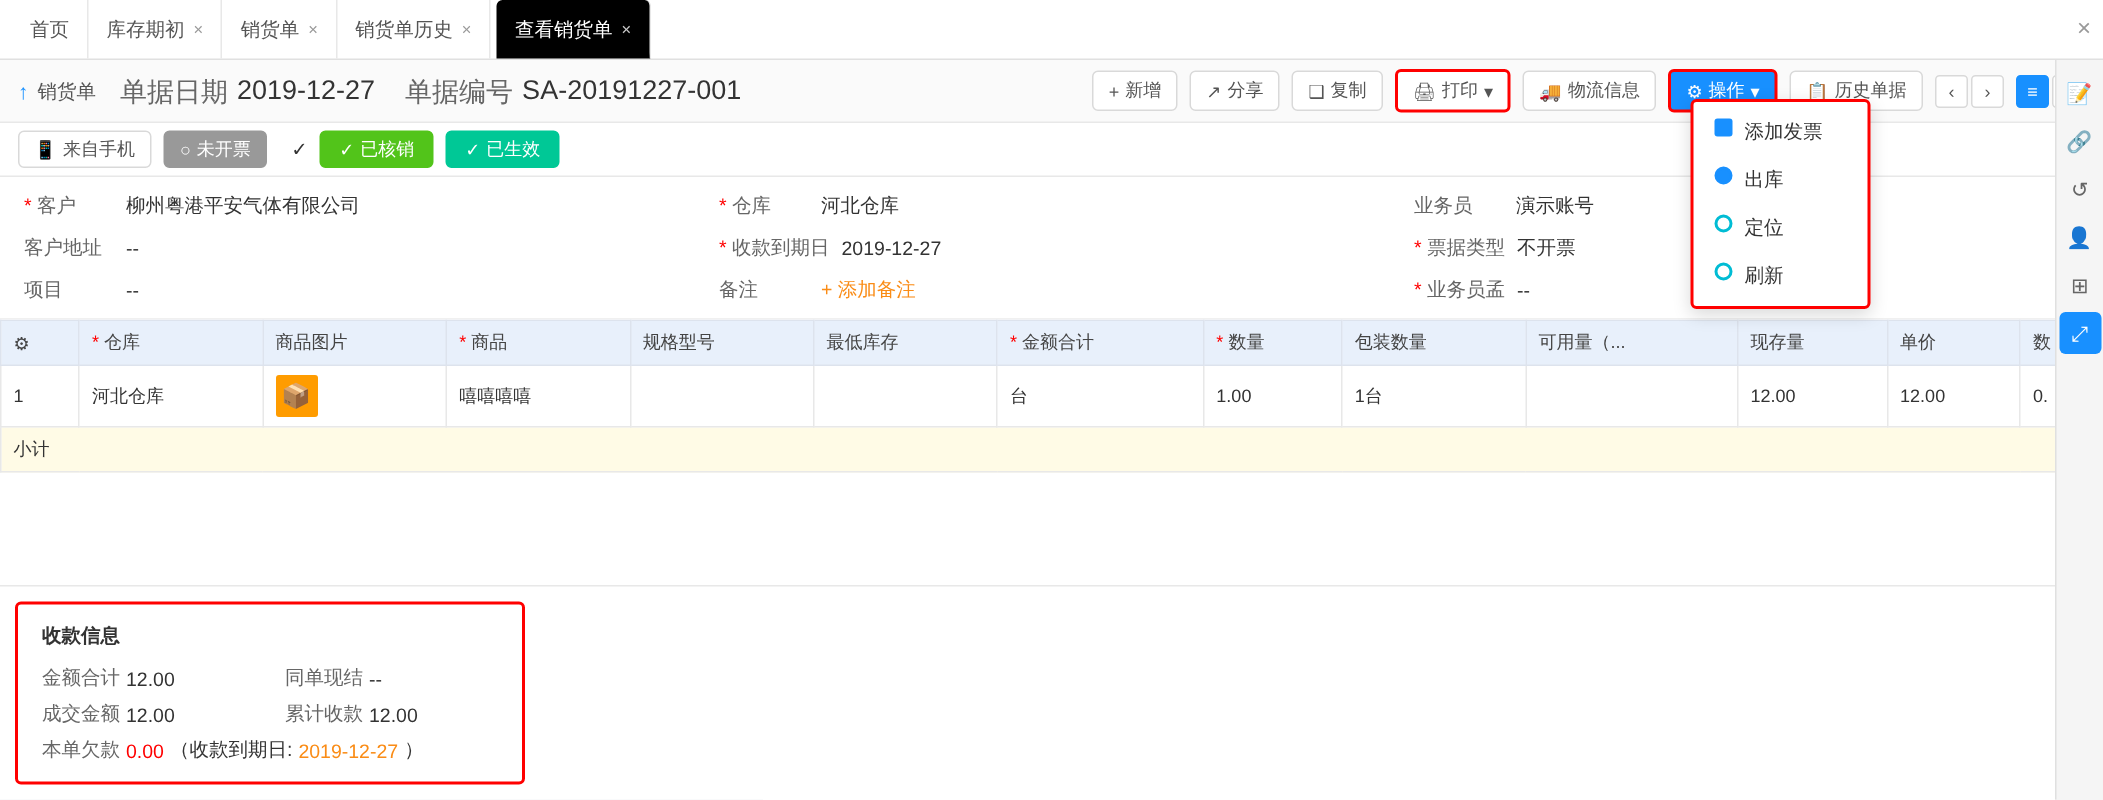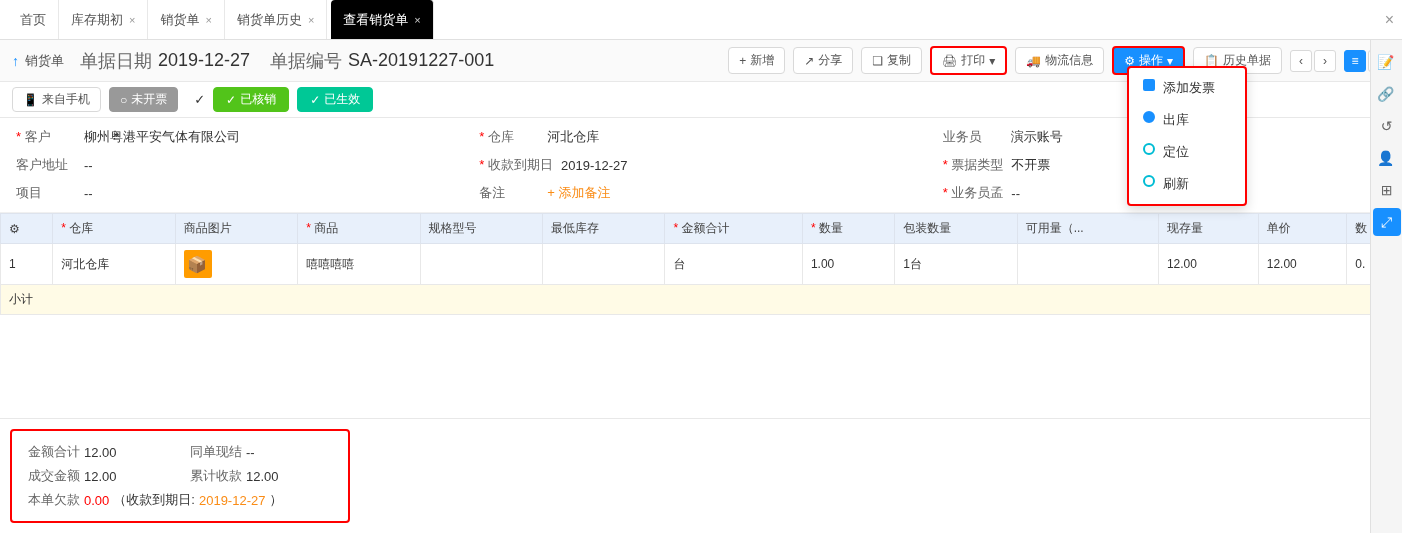--- a/index.html
+++ b/index.html
@@ -348,20 +348,21 @@
         </tr>
         <tr class="subtotal-row">
           <td colspan="13">小计</td>
         </tr>
       </tbody>
     </table>
   </div>
 
   <div class="bottom-section">
     <div class="payment-info">
+      <div class="payment-title">收款信息</div>
       <div class="payment-grid">
         <div class="payment-item">
           <span class="p-label">金额合计</span>
           <span class="p-value">12.00</span>
         </div>
         <div class="payment-item">
           <span class="p-label">同单现结</span>
           <span class="p-value">--</span>
         </div>
         <div class="payment-item">

